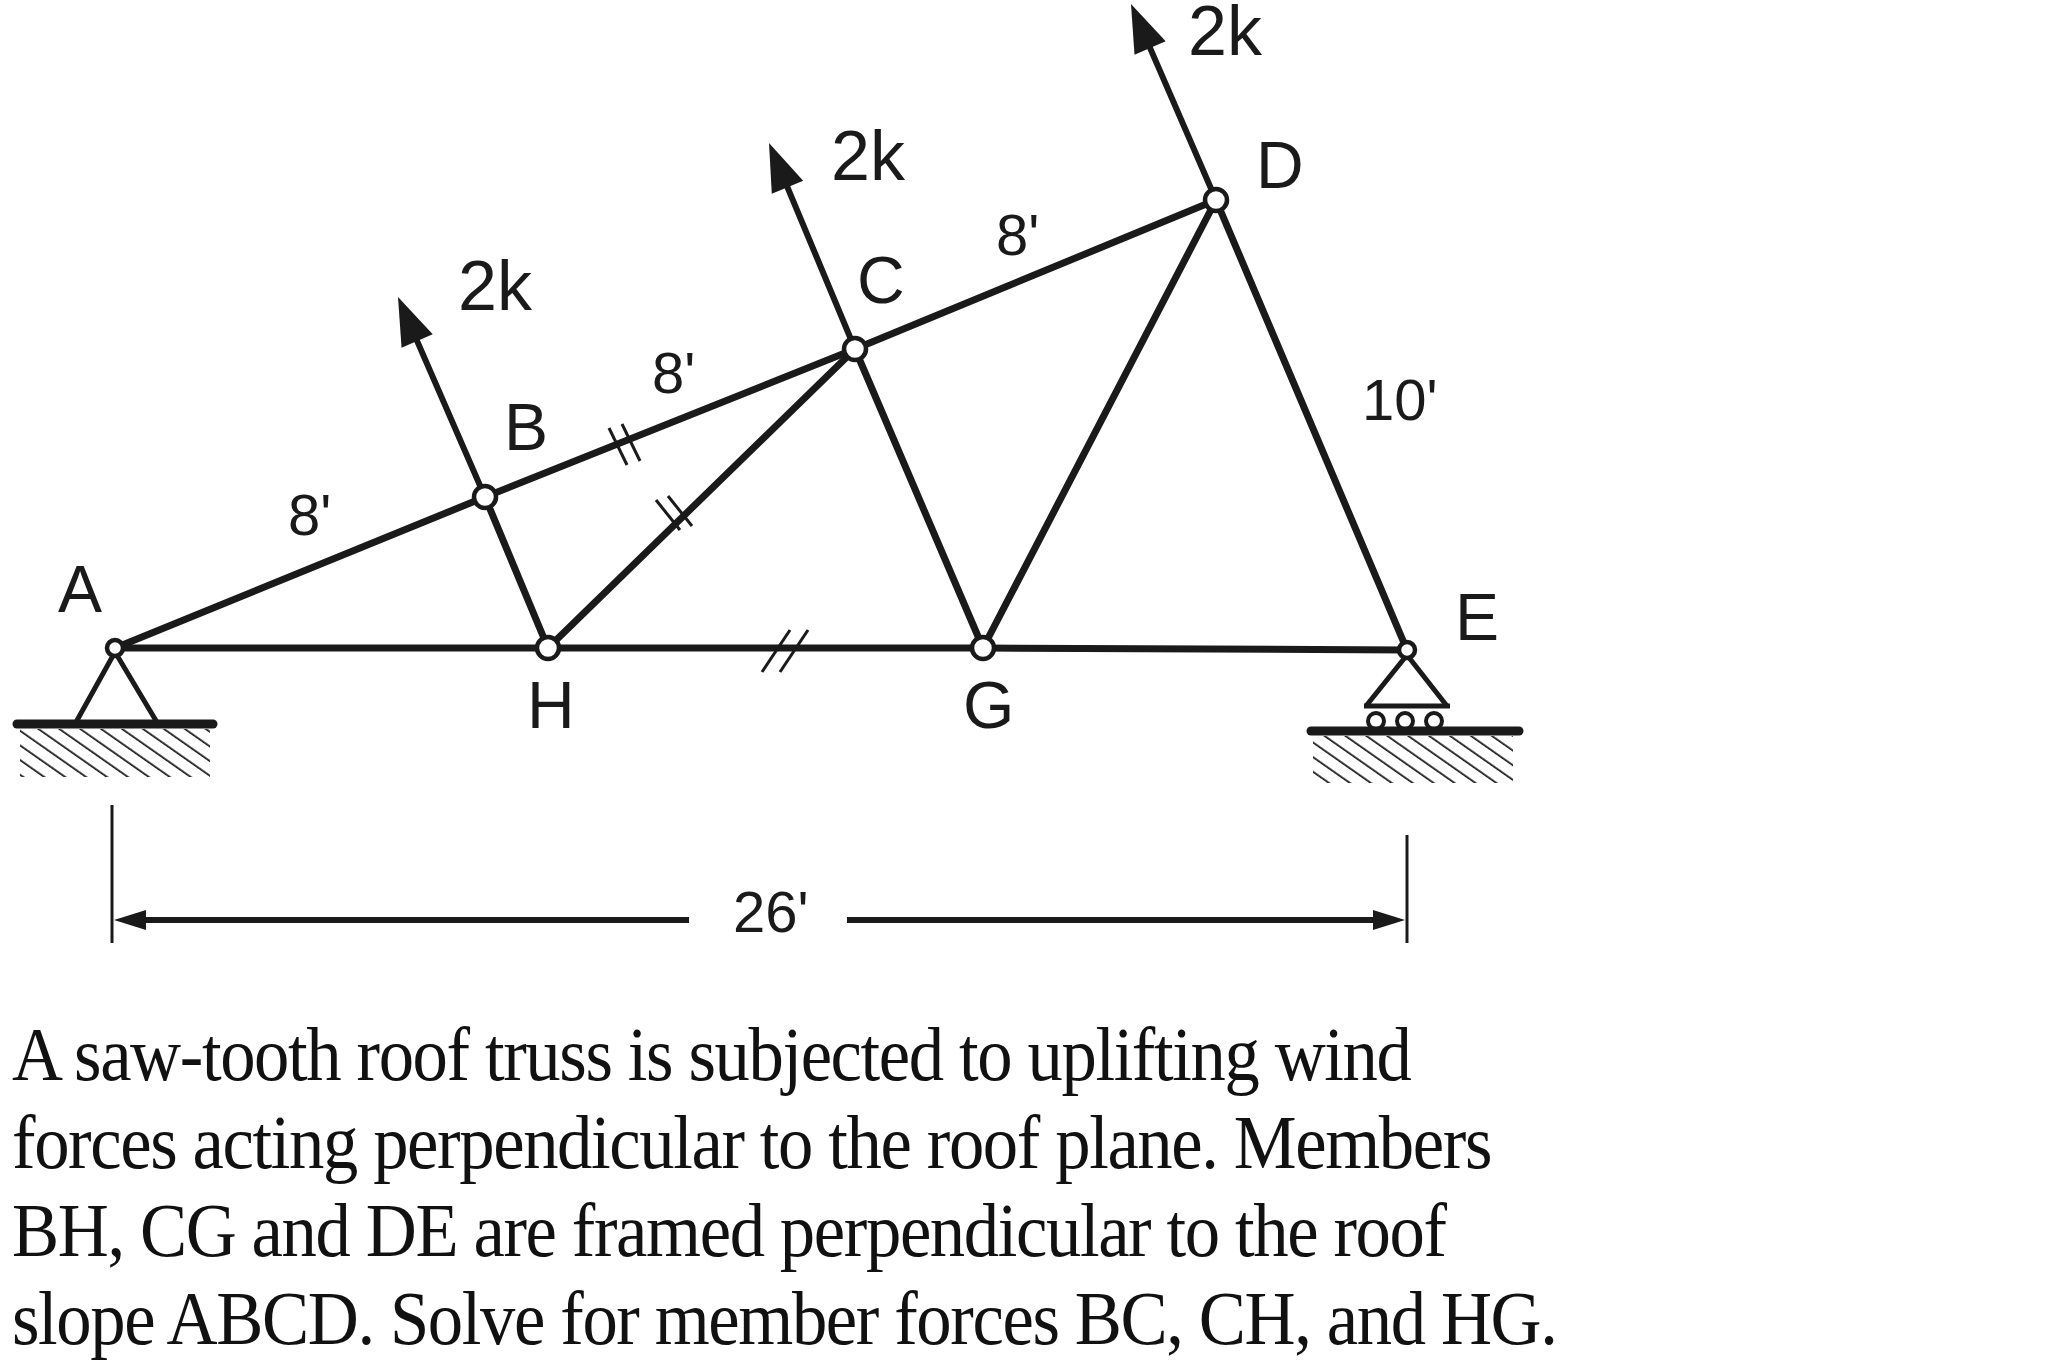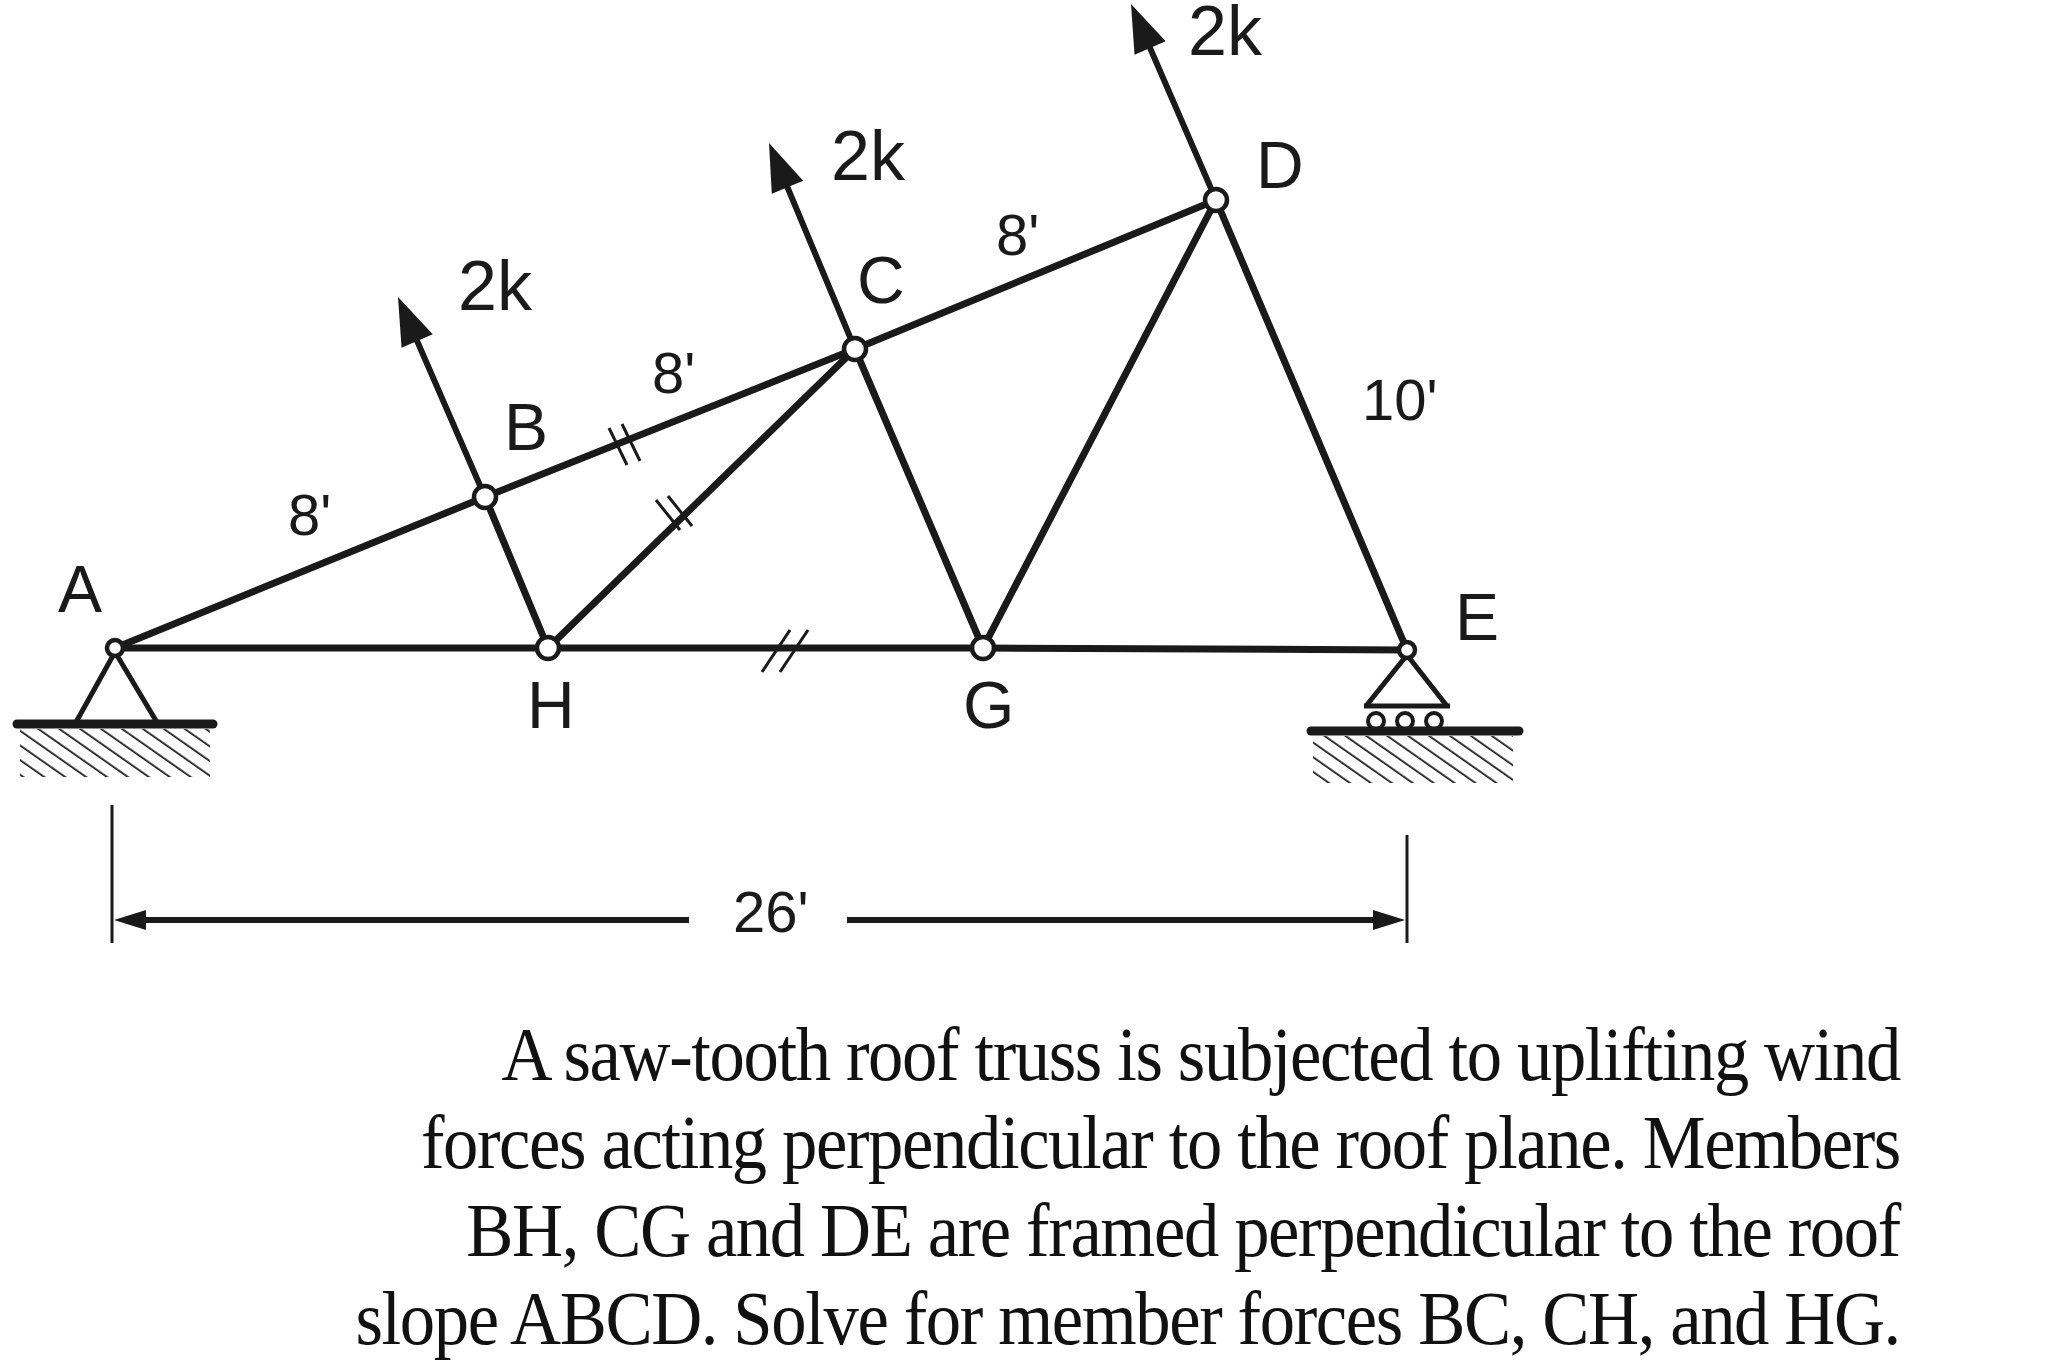--- a/index.html
+++ b/index.html
@@ -6,21 +6,21 @@
   body { width: 2046px; height: 1365px; position: relative; overflow: hidden; }
   #canvas { position: absolute; left: 0; top: 0; width: 2046px; height: 1365px; }
   .lbl { font-family: "Liberation Sans", "DejaVu Sans", sans-serif; fill: #1a1a1a; }
   .member { stroke: #1a1a1a; stroke-width: 7; stroke-linecap: round; fill: none; }
   .thin { stroke: #1a1a1a; stroke-width: 3; fill: none; }
   .node { fill: #ffffff; stroke: #1a1a1a; stroke-width: 4.5; }
   .problem {
     position: absolute; left: 12px; top: 1010px; width: 2030px;
     font-family: "Liberation Serif", "DejaVu Serif", serif;
     font-size: 76px; line-height: 88px; color: #111111;
-    letter-spacing: -1.5px; word-spacing: 0px; text-align: right;
+    letter-spacing: -1.5px; word-spacing: 0px;
   }
   .problem .line { display: block; white-space: nowrap; transform-origin: left center; transform: scaleX(0.93); }
 </style>
 </head>
 <body>
 
 <svg id="canvas" viewBox="0 0 2046 1365" xmlns="http://www.w3.org/2000/svg">
   <defs>
     <pattern id="hatch" patternUnits="userSpaceOnUse" width="12" height="12" patternTransform="rotate(-55)">
       <line x1="0" y1="0" x2="0" y2="12" stroke="#1a1a1a" stroke-width="3.5"></line>

